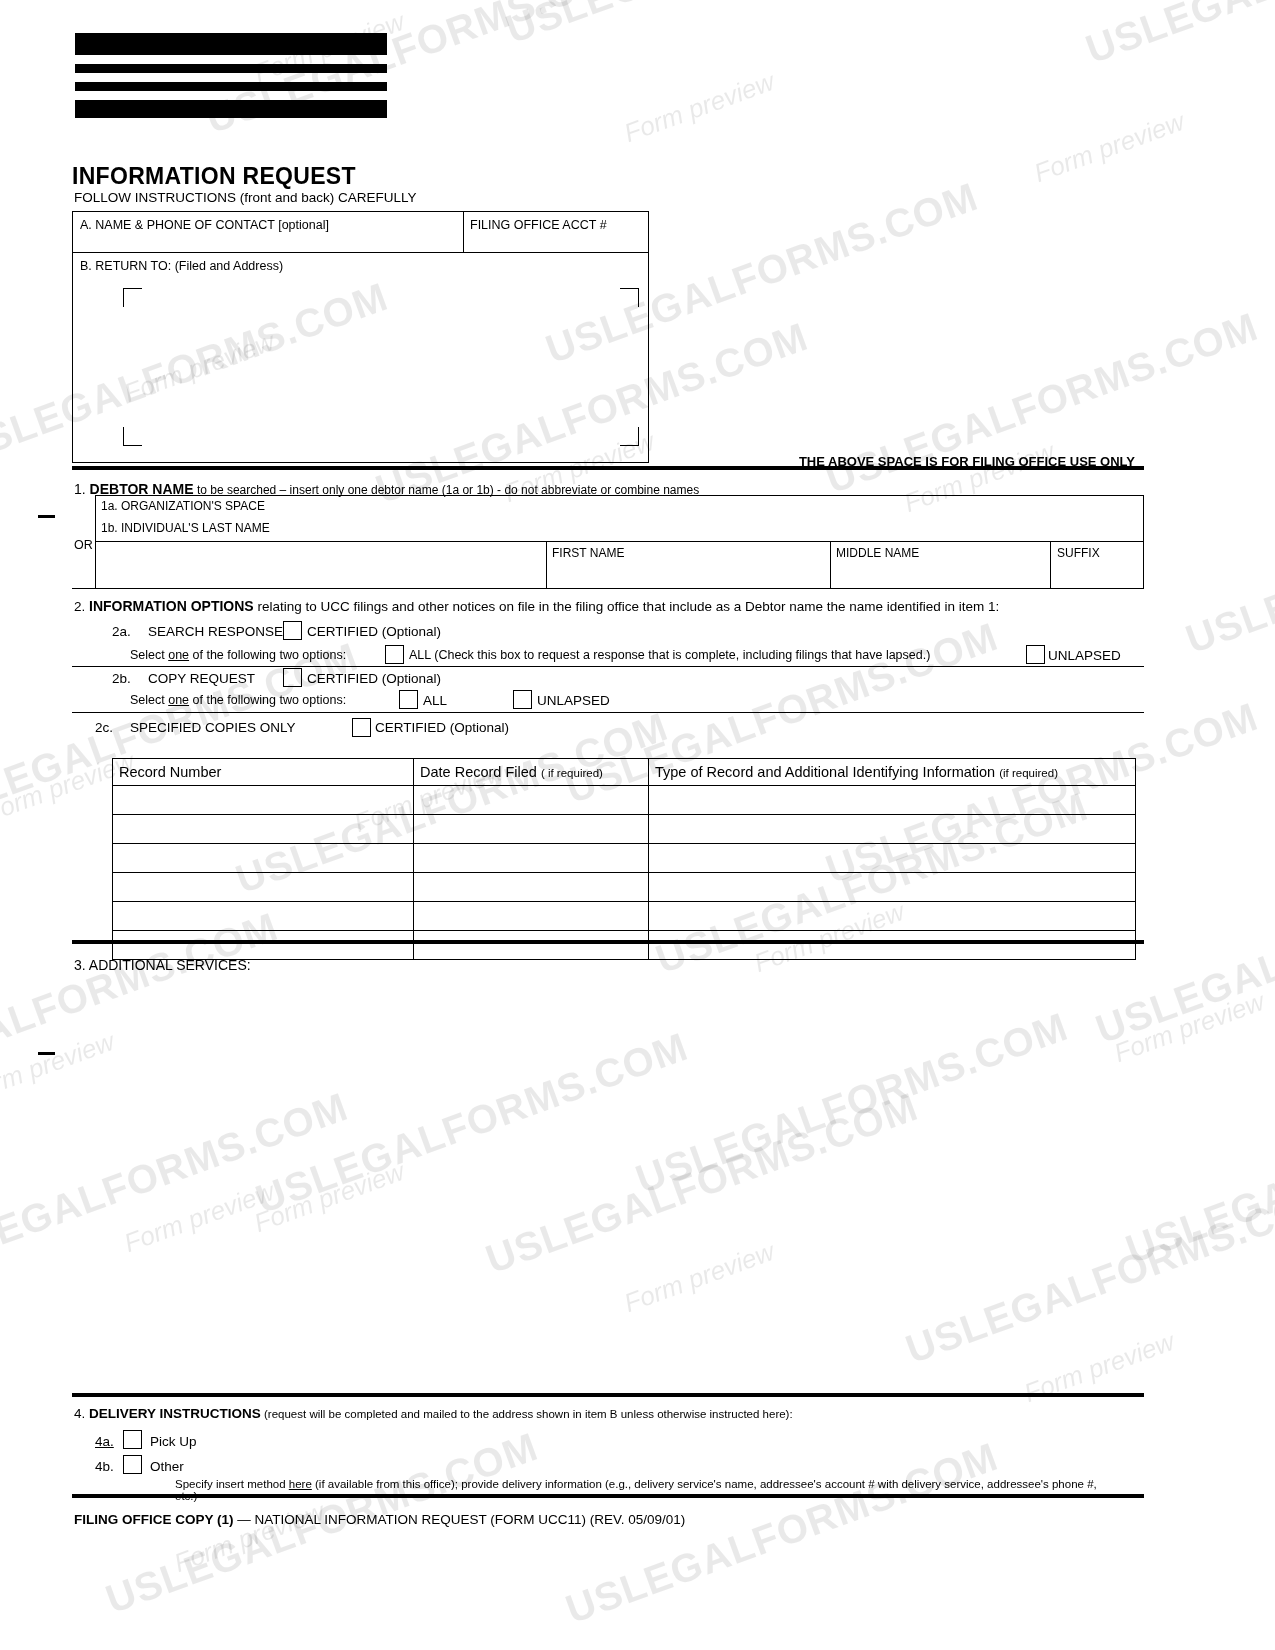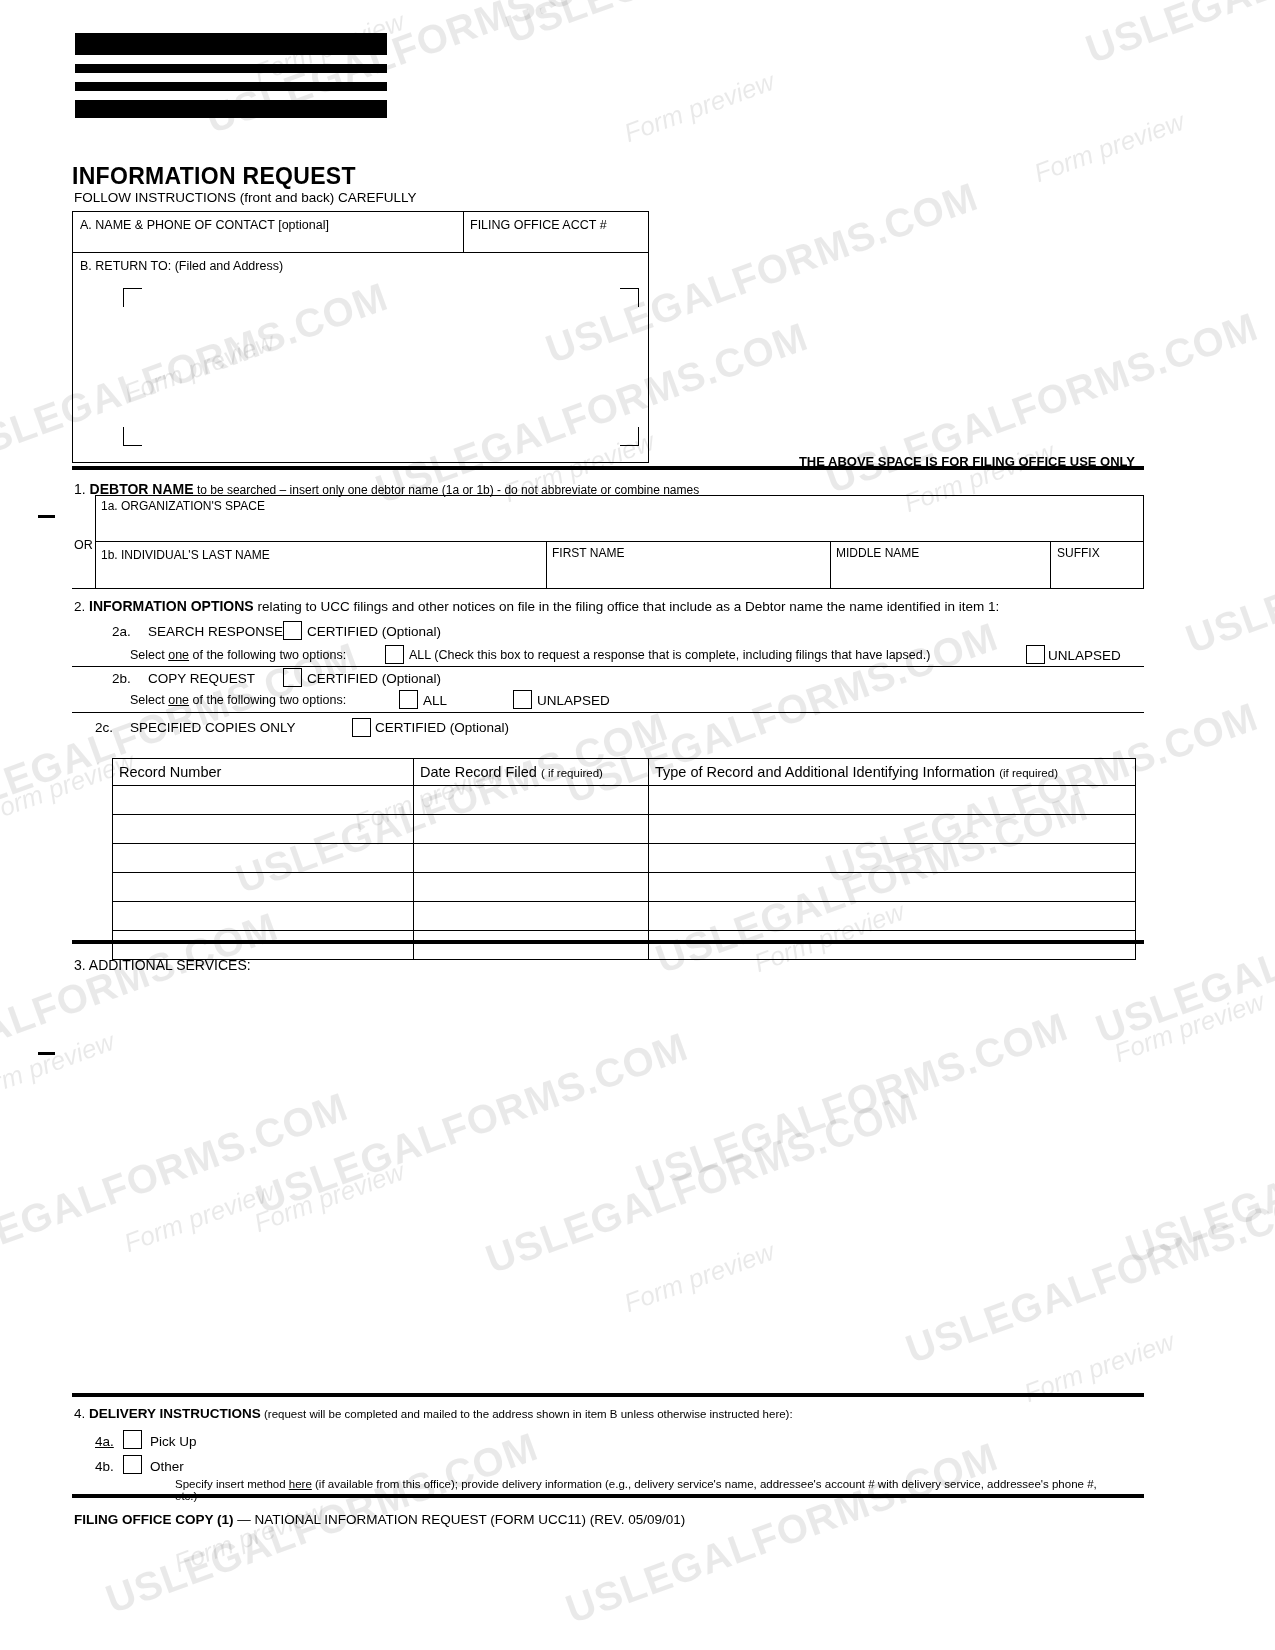--- a/index.html
+++ b/index.html
@@ -269,21 +269,21 @@
   <div class="sub-line" style="left:95px; top:541px; width:1049px;"></div>
   <div class="sub-line" style="left:72px; top:588px; width:1072px;"></div>
   <div class="vline" style="left:95px; top:495px; height:93px;"></div>
   <div class="vline" style="left:1143px; top:495px; height:93px;"></div>
   <div class="vline" style="left:546px; top:541px; height:47px;"></div>
   <div class="vline" style="left:830px; top:541px; height:47px;"></div>
   <div class="vline" style="left:1050px; top:541px; height:47px;"></div>
 
   <div class="or-label">OR</div>
   <div class="field-lbl" style="left:101px; top:499px;">1a. ORGANIZATION'S SPACE</div>
-  <div class="field-lbl" style="left:101px; top:548px;">1b. INDIVIDUAL'S LAST NAME</div>
+  <div class="field-lbl" style="left:101px; top:521px;">1b. INDIVIDUAL'S LAST NAME</div>
   <div class="field-lbl" style="left:552px; top:546px;">FIRST NAME</div>
   <div class="field-lbl" style="left:836px; top:546px;">MIDDLE NAME</div>
   <div class="field-lbl" style="left:1057px; top:546px;">SUFFIX</div>
 
   <div class="item2-head">
     <span>2.</span>
     <b>INFORMATION OPTIONS</b><span> relating to UCC filings and other notices on file in the filing office that include as a Debtor name the name identified in item 1:</span>
   </div>
 
   <div class="row-lbl" style="left:112px; top:624px;">2a.</div>

